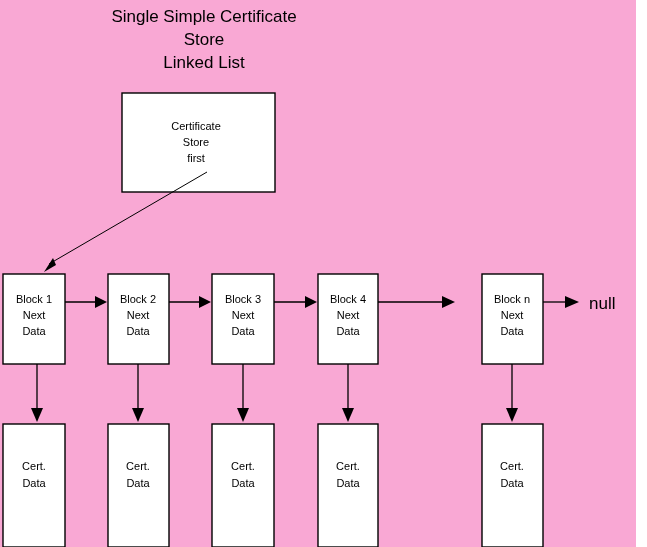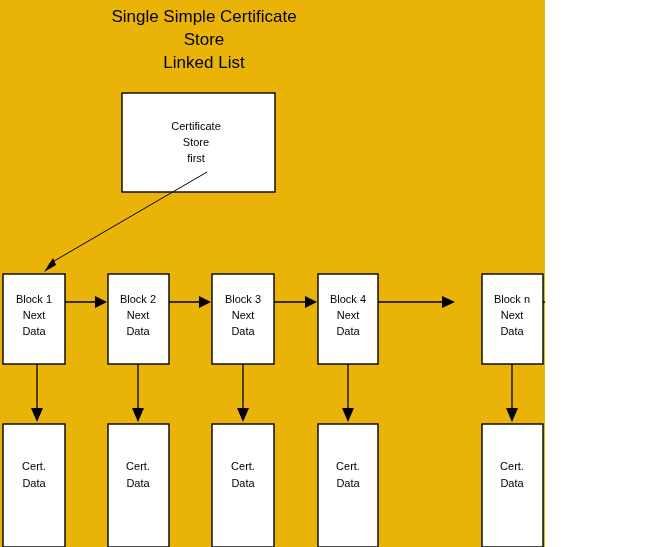--- a/index.html
+++ b/index.html
@@ -7,24 +7,24 @@
     margin: 0;
     padding: 0;
     background: #ffffff;
   }
   body {
     font-family: "Liberation Sans", sans-serif;
     color: #000000;
   }
   #canvas {
     position: relative;
-    width: 545px;
+    width: 636px;
     height: 547px;
     overflow: hidden;
-    background: #eab308;
+    background: #f9a8d4;
   }
   #diagram-svg {
     position: absolute;
     left: 0;
     top: 0;
     width: 647px;
     height: 547px;
   }
   .svg-text {
     font-family: "Liberation Sans", sans-serif;

